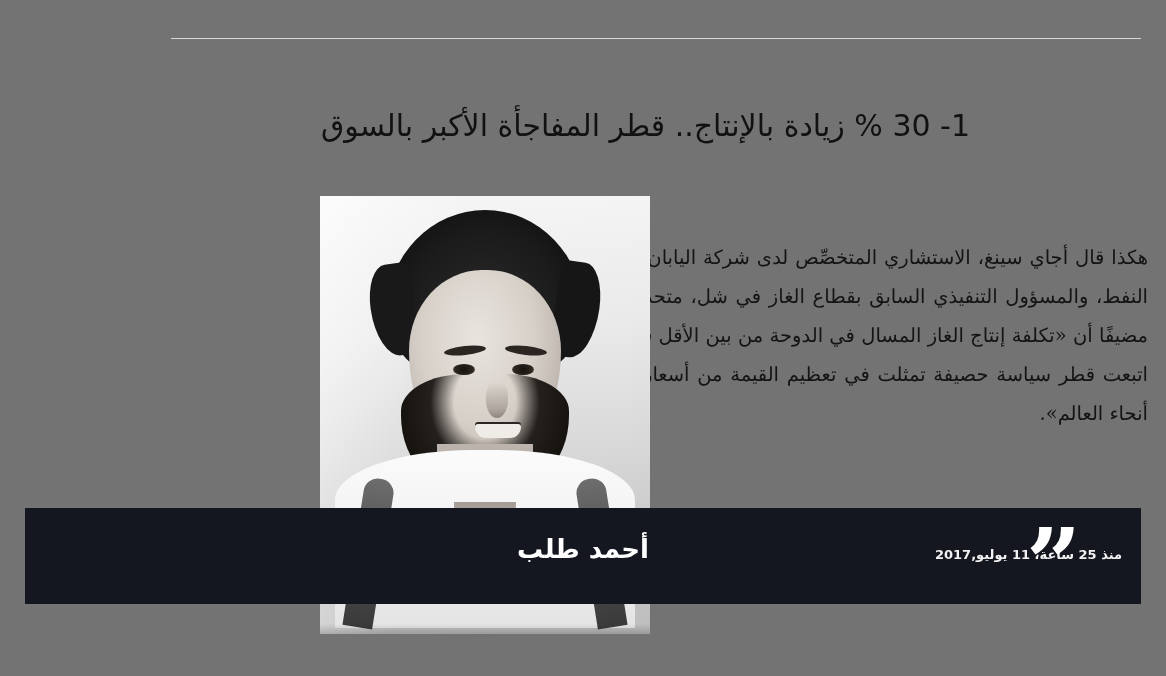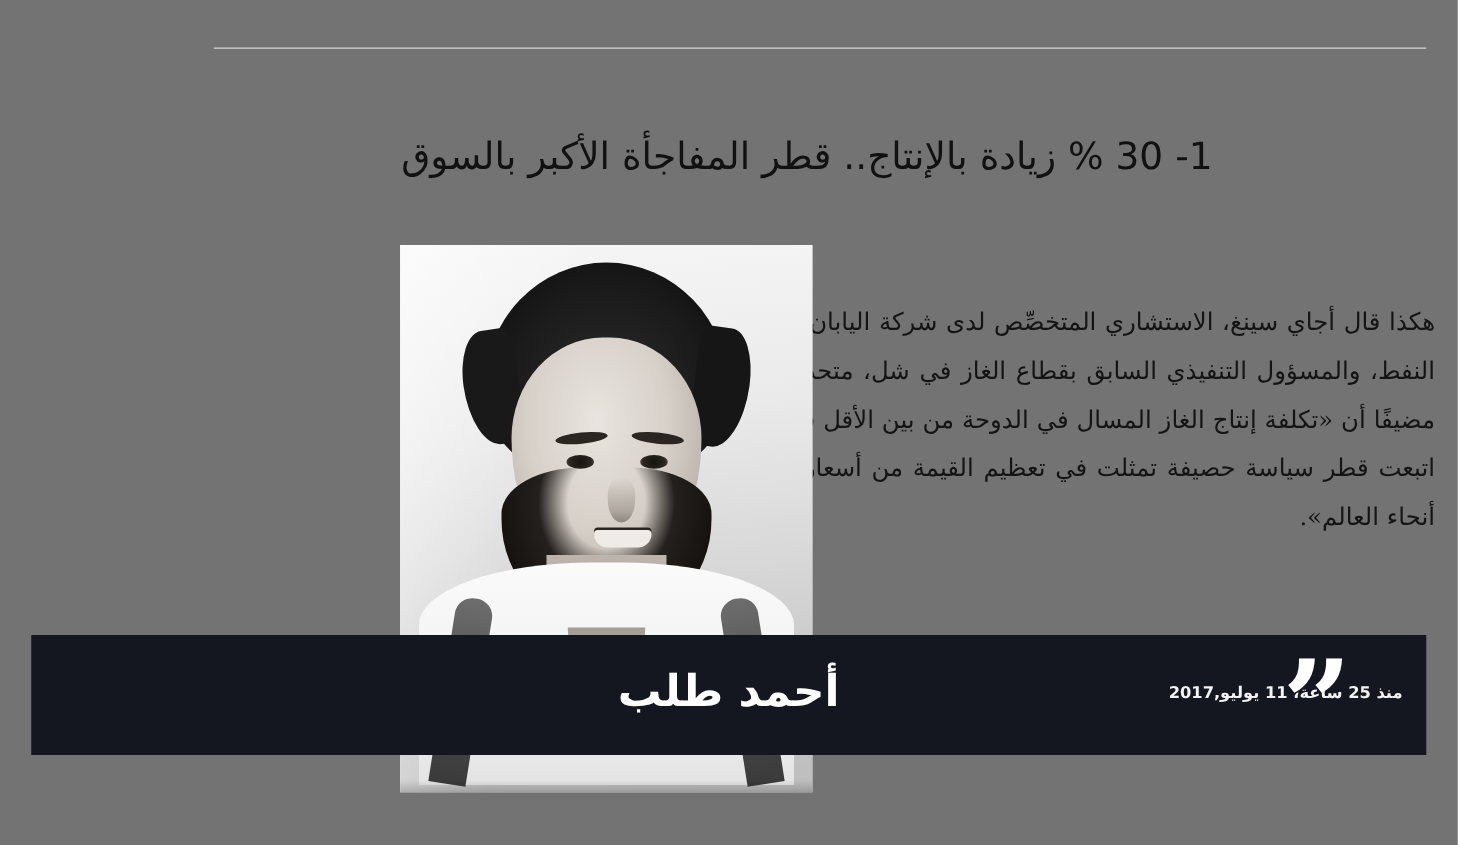--- a/index.html
+++ b/index.html
@@ -248,21 +248,21 @@
   }
 
   .author-name {
     position: absolute;
     top: 534px;
     left: 0;
     right: 0;
     text-align: center;
     color: #ffffff;
     font-family: "DejaVu Sans", "Liberation Sans", sans-serif;
-    font-size: 35px;
+    font-size: 26px;
     font-weight: 700;
     direction: rtl;
     pointer-events: none;
   }
 
   .timestamp {
     position: absolute;
     top: 547px;
     right: 44px;
     color: #f2f2f2;

